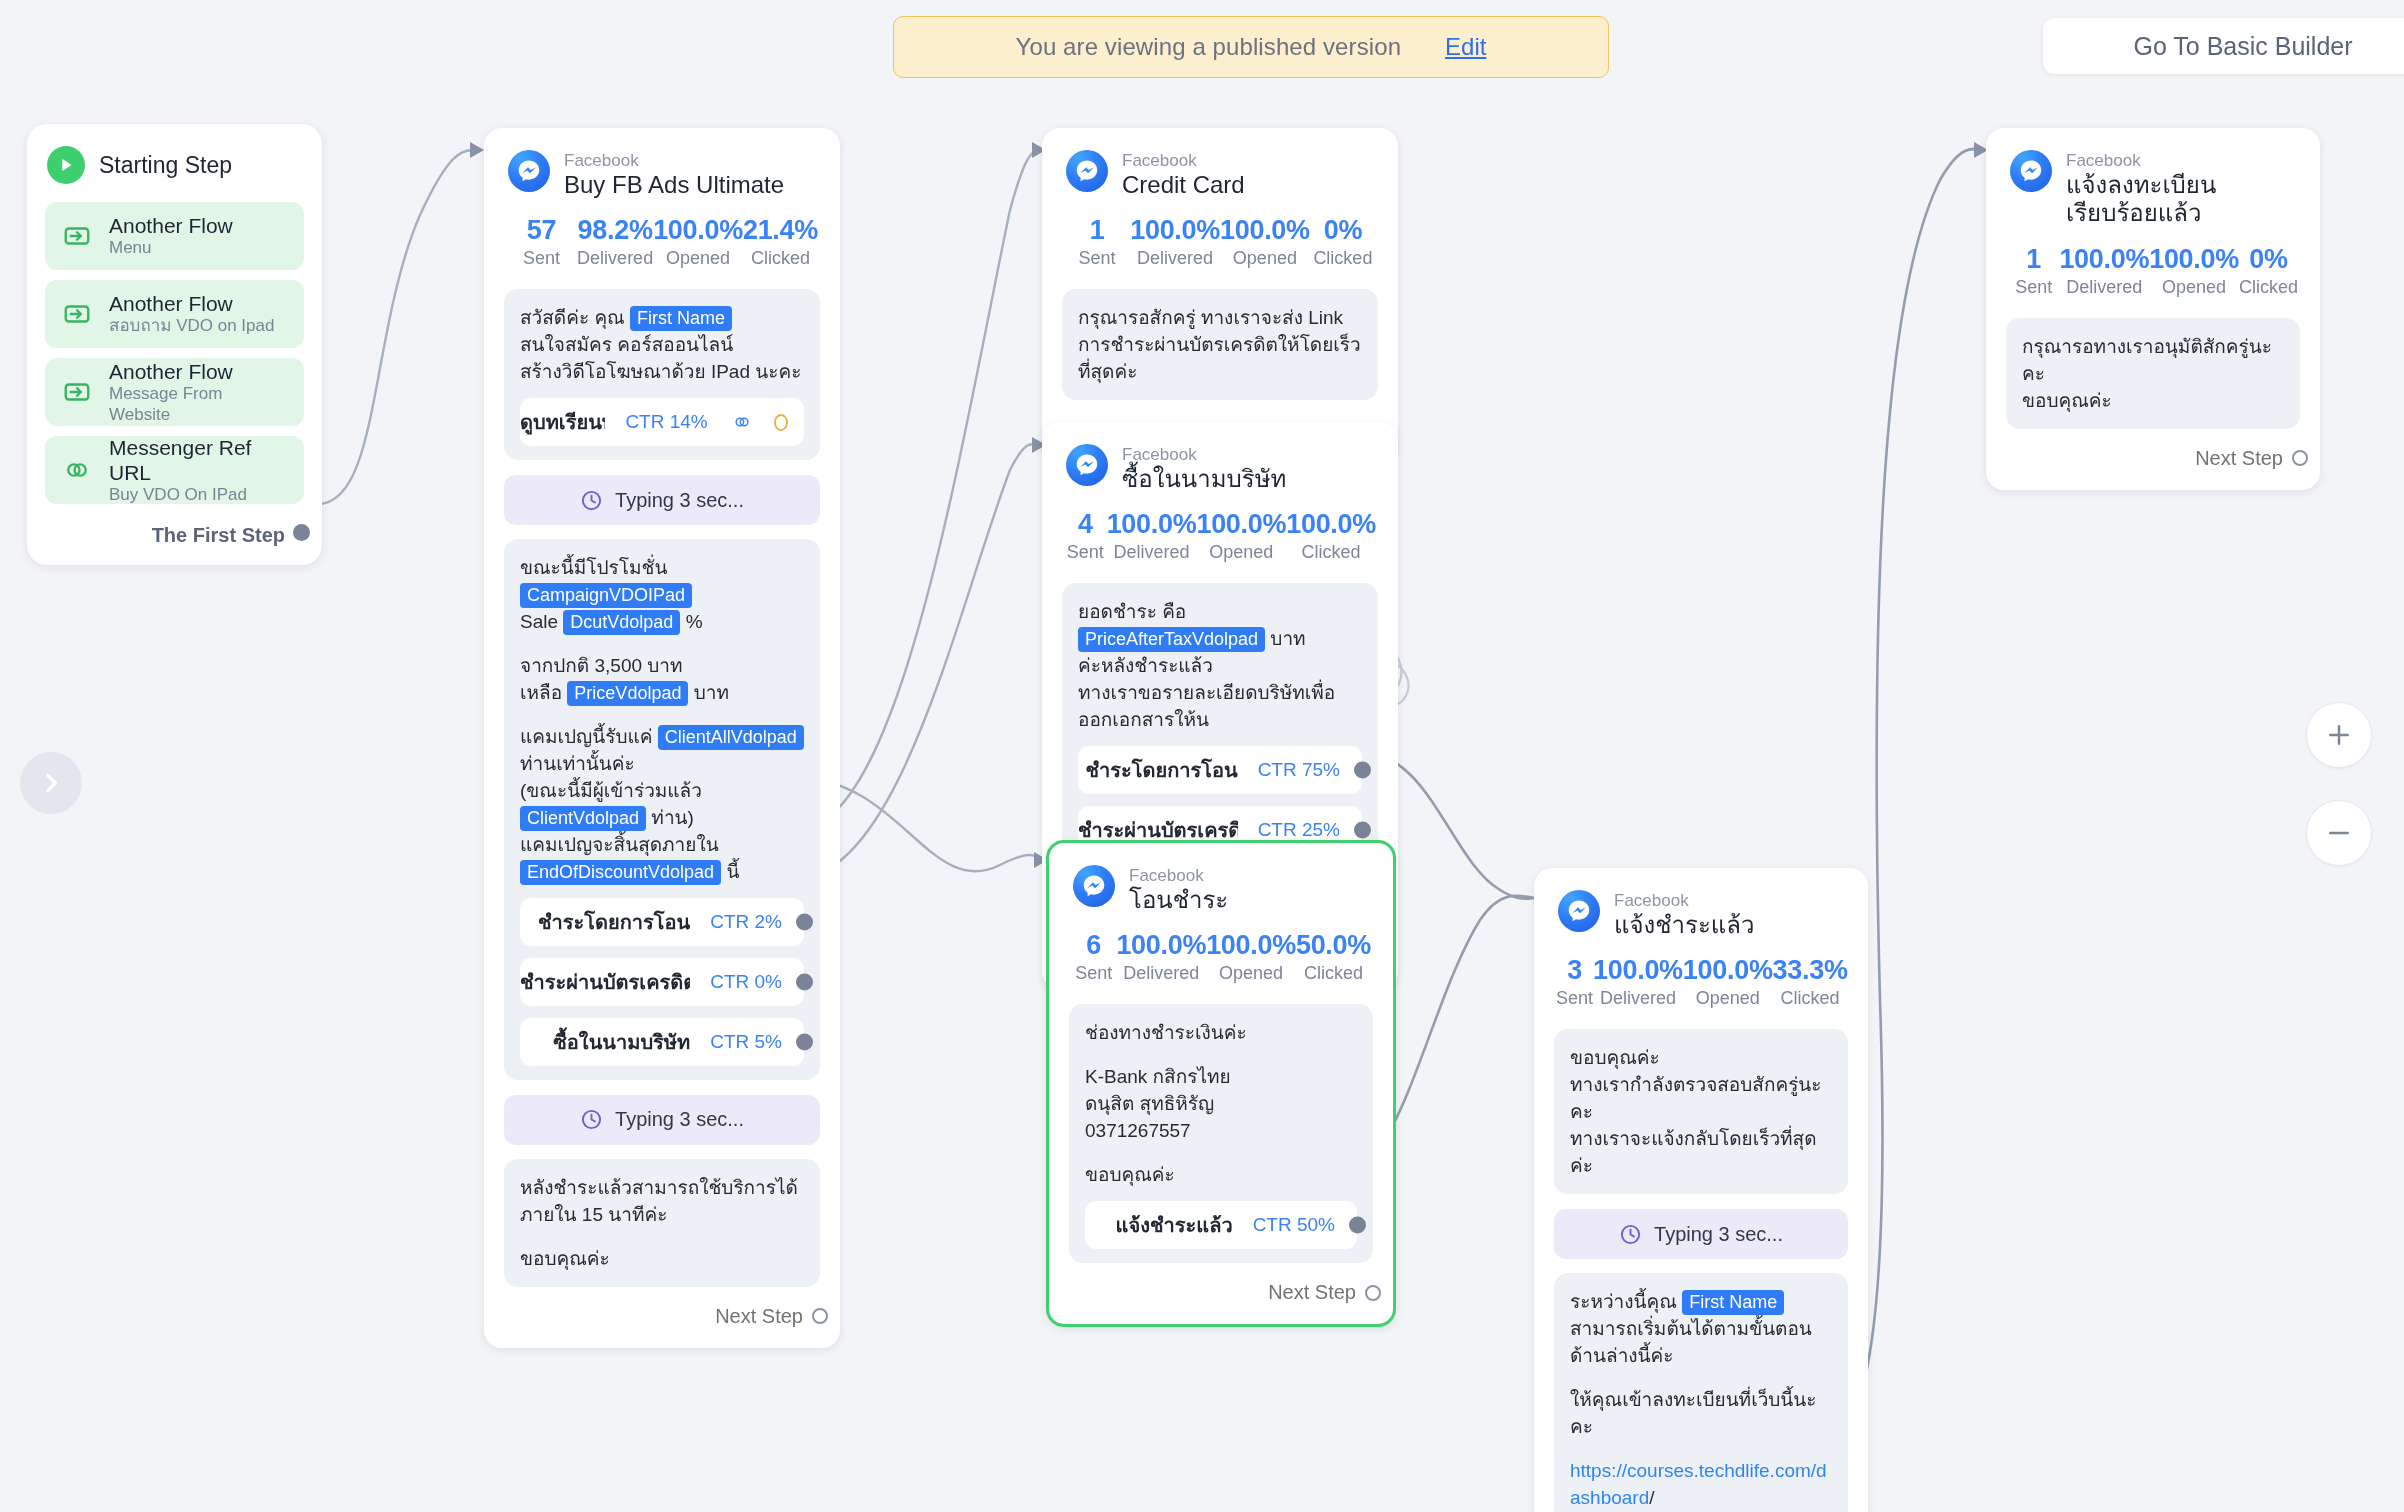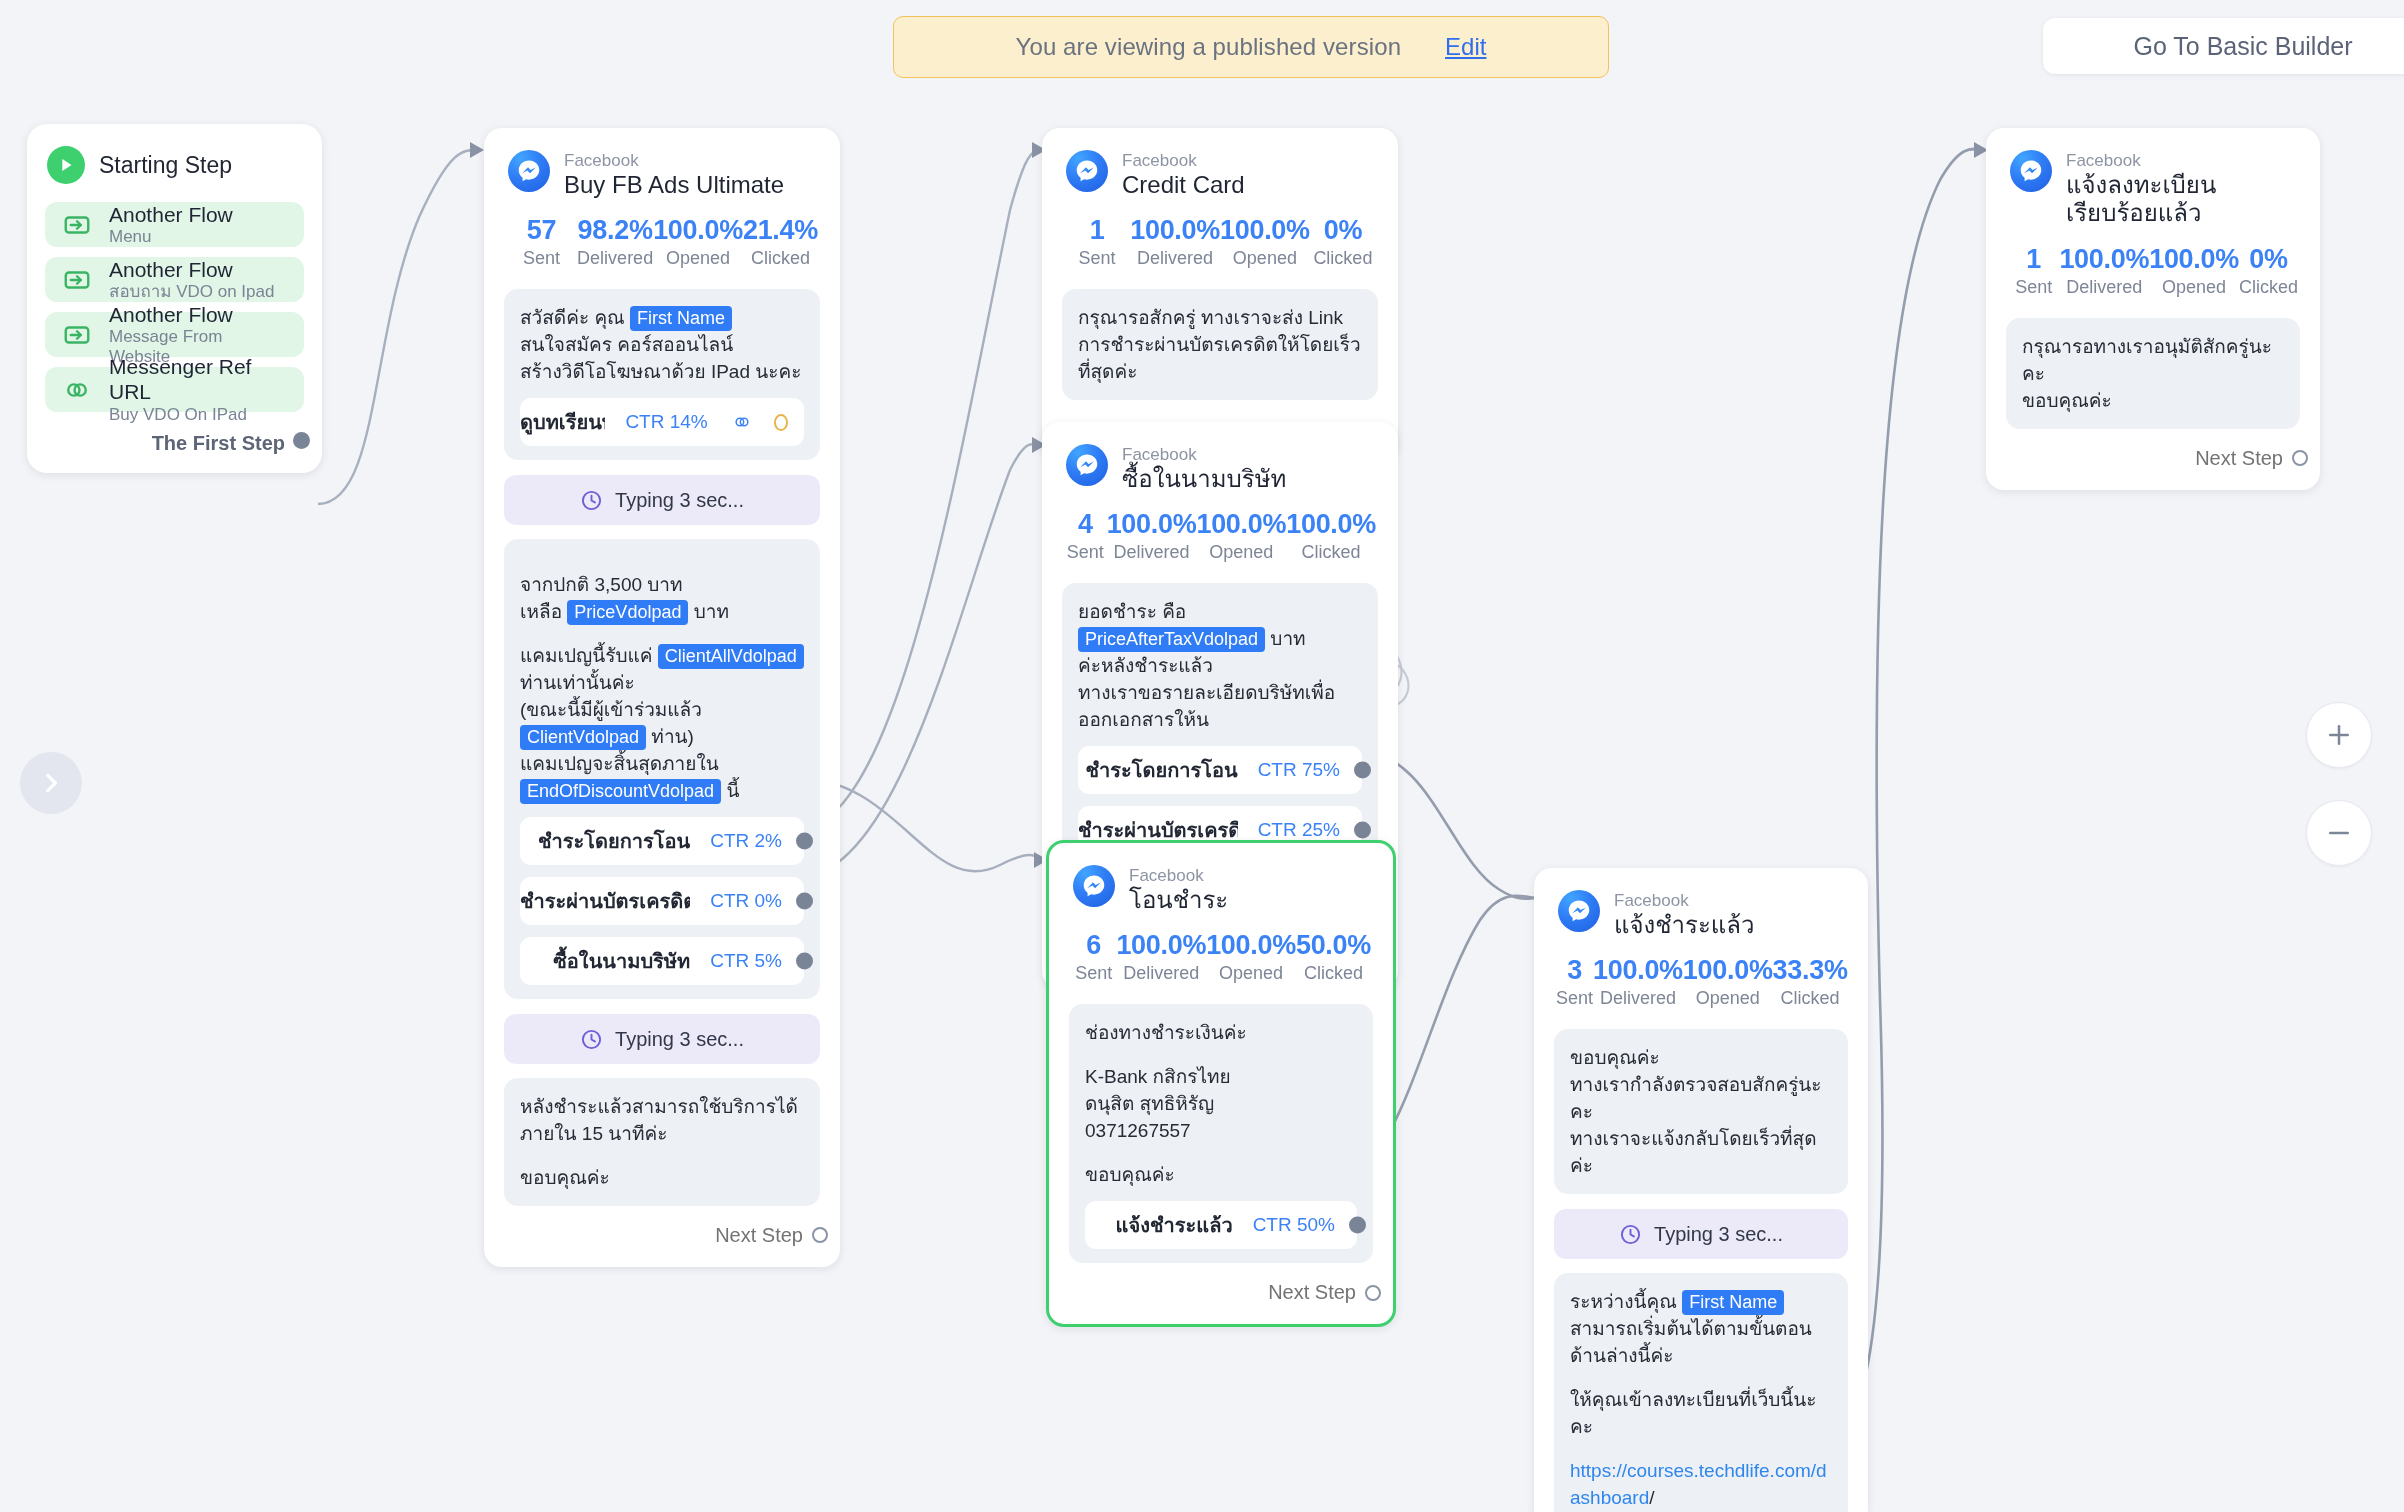--- a/index.html
+++ b/index.html
@@ -122,21 +122,21 @@
 
   
   #start-node { left: 27px; top: 124px; width: 295px; border-radius: 20px; }
   .start-head { display: flex; align-items: center; gap: 14px; padding: 22px 20px 8px 20px; }
   .start-head .play { width: 38px; height: 38px; border-radius: 50%; background: #3ecf6e;
     display: flex; align-items: center; justify-content: center; }
   .start-head .play svg { width: 22px; height: 22px; }
   .start-head .t { font-size: 23px; color: #222734; }
   .trigger {
     margin: 10px 18px 0 18px; background: #e1f6e7; border-radius: 12px;
-    display: flex; align-items: center; gap: 16px; padding: 11px 16px; height: 45px; cursor: pointer;
+    display: flex; align-items: center; gap: 16px; padding: 11px 16px; height: 68px; cursor: pointer;
   }
   .trigger .ticon { width: 32px; height: 32px; flex: 0 0 32px; display: flex; align-items: center; justify-content: center; }
   .trigger .ticon svg { width: 30px; height: 30px; }
   .trigger .tt { display: flex; flex-direction: column; line-height: 1.2; }
   .trigger .tt .a { font-size: 21px; color: #1f2533; }
   .trigger .tt .b { font-size: 17px; color: #7a8494; }
   .firststep { display: flex; align-items: flex-start; justify-content: flex-end; gap: 8px;
     padding: 20px 20px 18px 0; }
   .firststep span { font-size: 20px; color: #5c6577; font-weight: 600; }
   .firststep .dot { width: 17px; height: 17px; border-radius: 50%; background: #7a8497; margin-right: -8px; }
@@ -332,20 +332,21 @@
 
     <div class="typing">
       <svg viewBox="0 0 24 24" fill="none" stroke="#6d5fd6" stroke-width="2">
           <circle cx="12" cy="12" r="9"></circle>
           <polyline points="12 7 12 12 15.5 14" stroke-linecap="round"></polyline>
         </svg>
       <span>Typing 3 sec...</span>
     </div>
 
     <div class="bubble">
+      <p><span>ขณะนี้มีโปรโมชั่น</span><br><span class="var">CampaignVDOIPad</span><br><span>Sale </span><span class="var">DcutVdolpad</span><span> %</span></p>
       <p class="gap"><span>จากปกติ 3,500 บาท</span><br><span>เหลือ </span><span class="var">PriceVdolpad</span><span> บาท</span></p>
       <p class="gap"><span>แคมเปญนี้รับแค่ </span><span class="var">ClientAllVdolpad</span><br><span>ท่านเท่านั้นค่ะ</span><br><span>(ขณะนี้มีผู้เข้าร่วมแล้ว </span><span class="var">ClientVdolpad</span><span> ท่าน)</span><br><span>แคมเปญจะสิ้นสุดภายใน</span><br><span class="var">EndOfDiscountVdolpad</span><span> นี้</span></p>
 
       <div class="btnrow">
         <span class="btxt">ชำระโดยการโอน</span>
         <span class="ctr">CTR 2%</span>
         <span class="port"></span>
       </div>
       <div class="btnrow">
         <span class="btxt">ชำระผ่านบัตรเครดิต</span>

